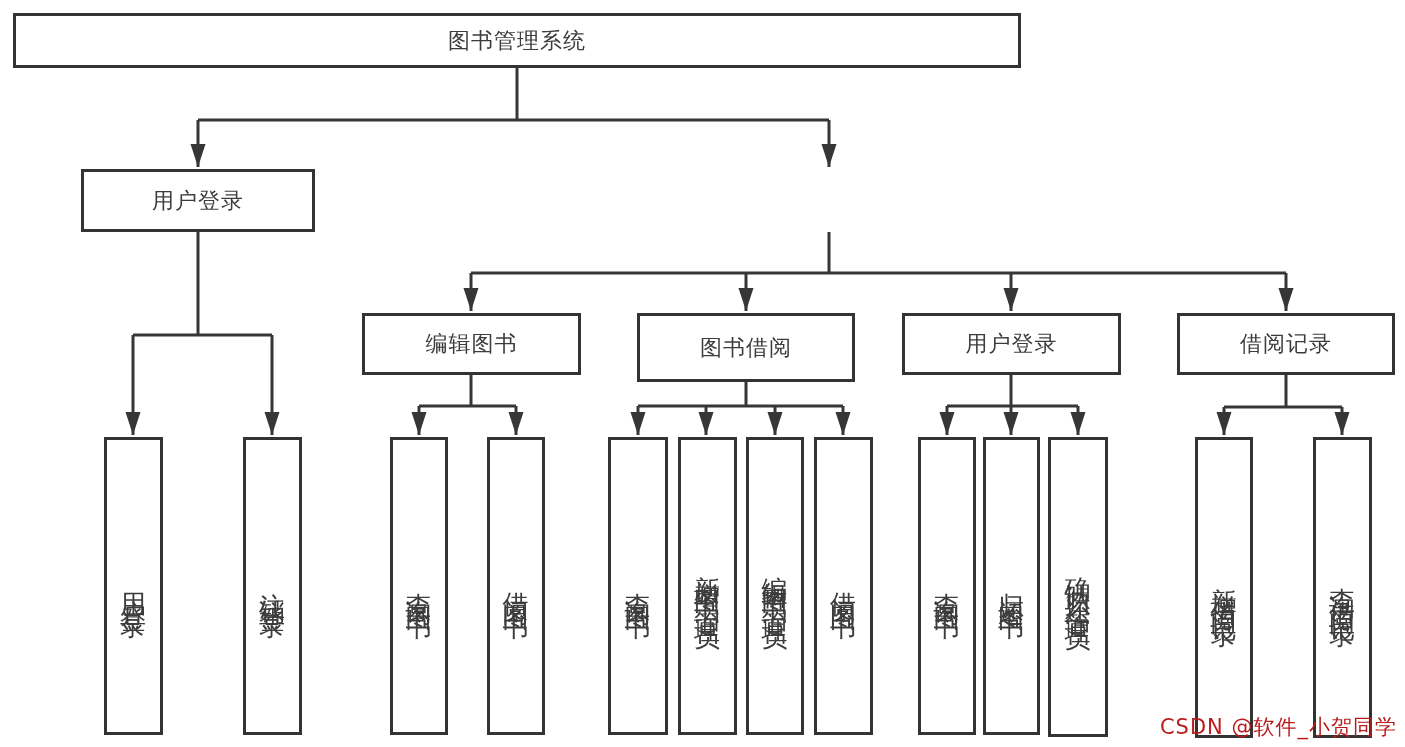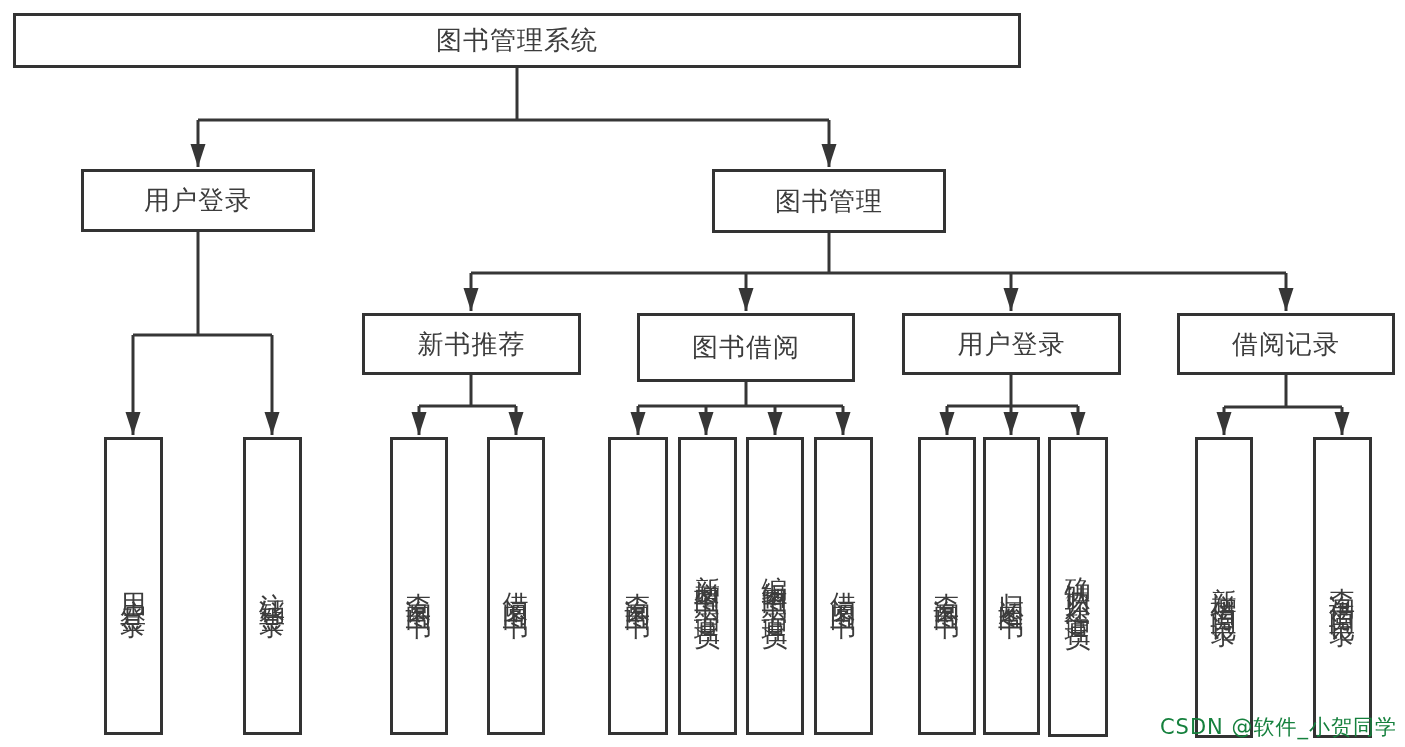--- a/index.html
+++ b/index.html
@@ -21,34 +21,34 @@
     position: absolute;
     box-sizing: border-box;
     border: 3px solid #333333;
     background: #ffffff;
     color: #3c3c3c;
     display: flex;
     align-items: center;
     justify-content: center;
     text-align: center;
   }
-  .h { font-size: 26px; letter-spacing: 1px; }
+  .h { font-size: 22px; letter-spacing: 1px; }
   .v { font-size: 26px; }
   .v .vtext {
     writing-mode: vertical-rl;
     text-orientation: mixed;
     letter-spacing: 7px;
     line-height: 1;
   }
   .watermark {
     position: absolute;
     right: 8px;
     bottom: 6px;
     font-size: 21px;
-    color: #15803d;
+    color: #b91c1c;
     letter-spacing: 1px;
     white-space: nowrap;
   }
 </style>
 </head>
 <body>
 
 <div class="stage">
 
   <svg class="wires" xmlns="http://www.w3.org/2000/svg">
@@ -109,23 +109,22 @@
       <line x1="1286" y1="374" x2="1286" y2="407"></line>
       <line x1="1224" y1="407" x2="1342" y2="407"></line>
       <line x1="1224" y1="407" x2="1224" y2="435" marker-end="url(#arw)"></line>
       <line x1="1342" y1="407" x2="1342" y2="435" marker-end="url(#arw)"></line>
     </g>
   </svg>
 
   <div class="node h" style="left:13px;top:13px;width:1008px;height:55px">图书管理系统</div>
 
   <div class="node h" style="left:81px;top:169px;width:234px;height:63px">用户登录</div>
-  <div class="node h" style="left:712px;top:169px;width:234px;height:64px">图书管理</div>
 
-  <div class="node h" style="left:362px;top:313px;width:219px;height:62px">新书推荐</div>
+  <div class="node h" style="left:362px;top:313px;width:219px;height:62px">编辑图书</div>
   <div class="node h" style="left:637px;top:313px;width:218px;height:69px">图书借阅</div>
   <div class="node h" style="left:902px;top:313px;width:219px;height:62px">用户登录</div>
   <div class="node h" style="left:1177px;top:313px;width:218px;height:62px">借阅记录</div>
 
   <div class="node v" style="left:104px;top:437px;width:59px;height:298px">
     <span class="vtext">用户登录</span>
   </div>
   <div class="node v" style="left:243px;top:437px;width:59px;height:298px">
     <span class="vtext">注销登录</span>
   </div>

